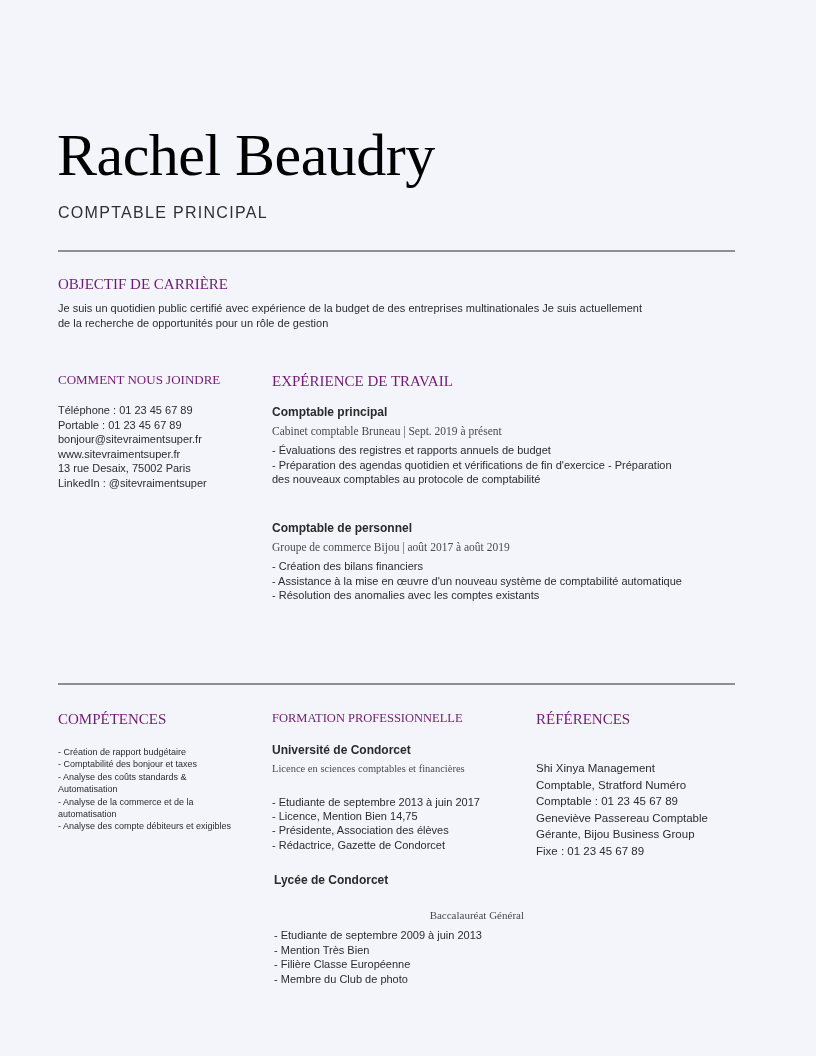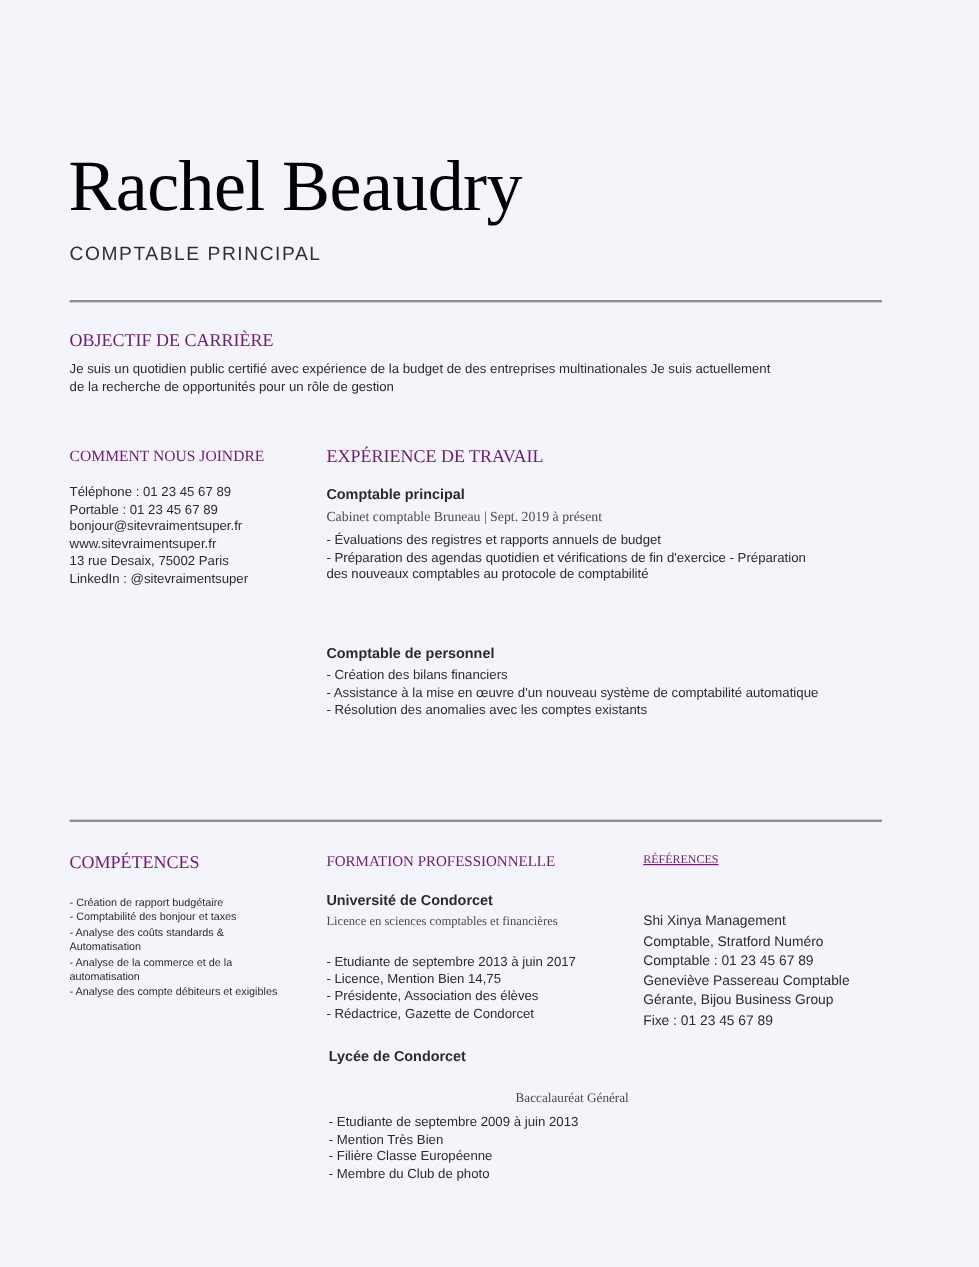--- a/index.html
+++ b/index.html
@@ -83,22 +83,23 @@
   <div class="abs" style="left:272px; top:405px; width:480px;">
     <div class="job-title">Comptable principal</div>
     <div class="job-sub" style="margin-top:4px;">Cabinet comptable Bruneau | Sept. 2019 à présent</div>
     <ul class="list body-text" style="margin-top:4px;">
       <li>- Évaluations des registres et rapports annuels de budget</li>
       <li>- Préparation des agendas quotidien et vérifications de fin d'exercice  - Préparation</li>
       <li>des nouveaux comptables au protocole de comptabilité</li>
     </ul>
   </div>
 
-  <div class="abs" style="left:272px; top:537px; width:480px;">
+  <div class="abs" style="left:272px; top:521px; width:480px;">
     <div class="job-title">Comptable de personnel</div>
+    <div class="job-sub" style="margin-top:4px;">Groupe de commerce Bijou | août 2017 à août 2019</div>
     <ul class="list body-text" style="margin-top:4px;">
       <li>- Création des bilans financiers</li>
       <li>- Assistance à la mise en œuvre d'un nouveau système de comptabilité automatique</li>
       <li>- Résolution des anomalies avec les comptes existants</li>
     </ul>
   </div>
 </section>
 
 <div class="abs rule" style="left:58px; top:683px; width:677px;"></div>
 
@@ -135,21 +136,21 @@
     <ul class="list body-text" style="margin-top:5px; line-height:14.6px;">
       <li>- Etudiante de septembre 2009 à juin 2013</li>
       <li>- Mention Très Bien</li>
       <li>- Filière Classe Européenne</li>
       <li>- Membre du Club de photo</li>
     </ul>
   </div>
 </section>
 
 <section>
-  <h3 class="abs sec-title" style="left:536px; top:711px; font-size:10px;text-decoration:underline;">RÉFÉRENCES</h3>
+  <h3 class="abs sec-title" style="left:536px; top:711px; font-size:15px;">RÉFÉRENCES</h3>
   <div class="abs ref-text" style="left:536px; top:760px; width:220px;">
     <div>Shi Xinya Management</div>
     <div>Comptable, Stratford Numéro</div>
     <div>Comptable : 01 23 45 67 89</div>
     <div>Geneviève Passereau Comptable</div>
     <div>Gérante, Bijou Business Group</div>
     <div>Fixe : 01 23 45 67 89</div>
   </div>
 </section>
 

